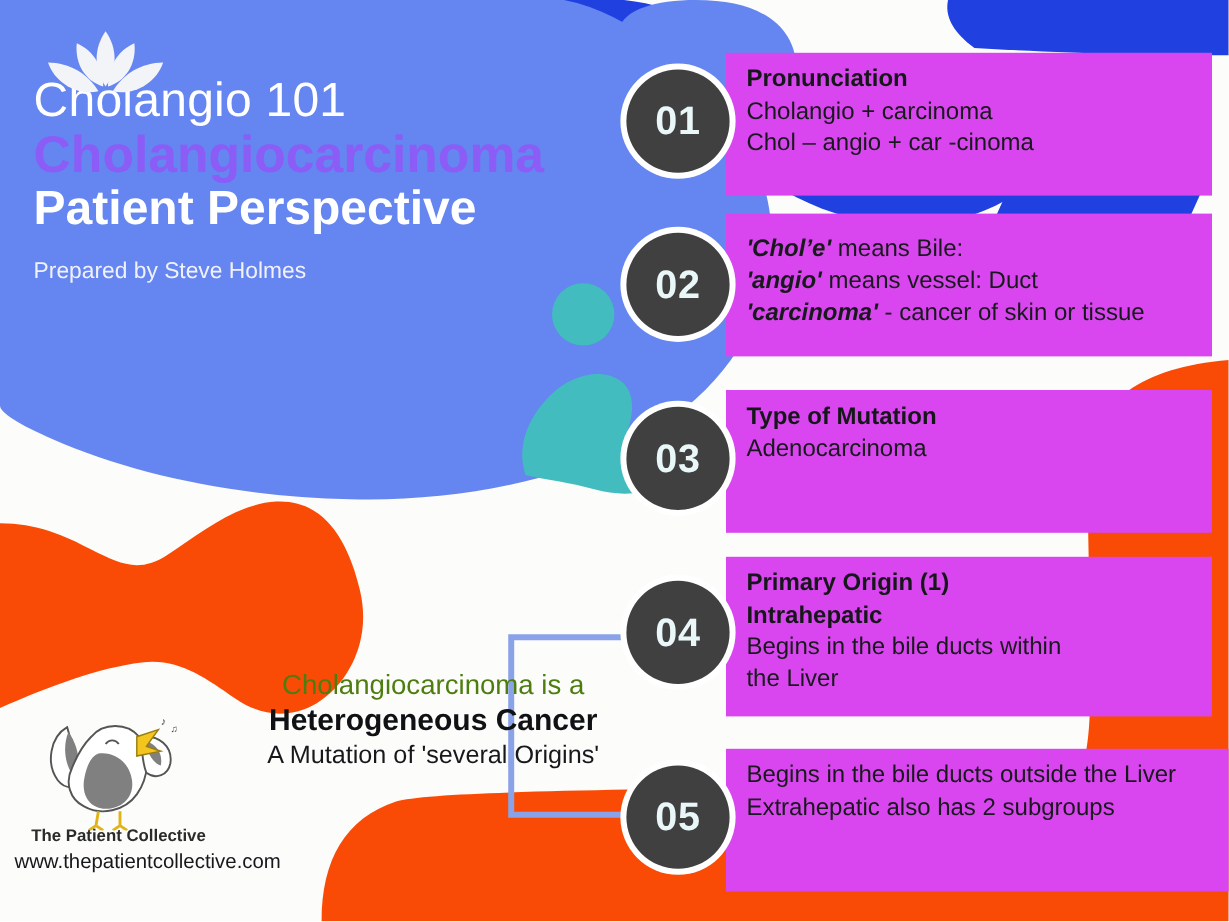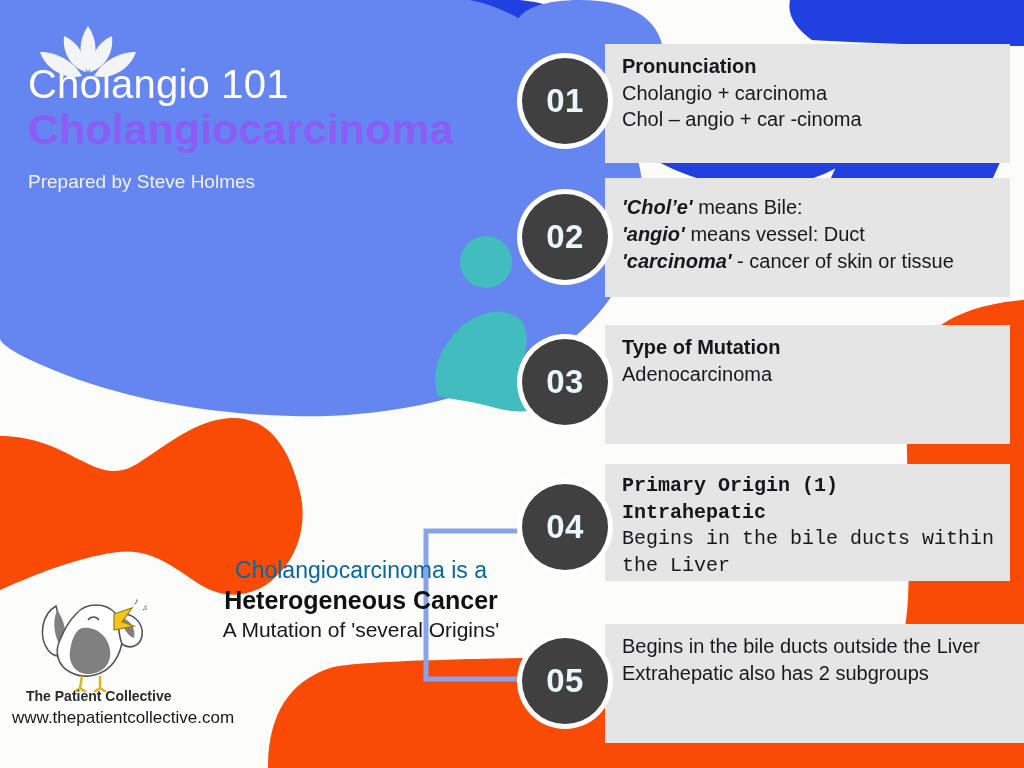--- a/index.html
+++ b/index.html
@@ -77,21 +77,21 @@
 
   
   .step {
     position: absolute;
     z-index: 5;
   }
   .step-card {
     position: absolute;
     left: 0;
     top: 0;
-    background: #e5e5e5;
+    background: #d946ef;
     box-sizing: border-box;
     padding: 9px 14px 10px 17px;
   }
   .step-badge {
     position: absolute;
     width: 86px;
     height: 86px;
     border-radius: 50%;
     background: #404040;
     box-shadow: 0 0 0 5px #ffffff;
@@ -130,21 +130,21 @@
     position: absolute;
     left: 196px;
     top: 556px;
     width: 330px;
     text-align: center;
     z-index: 6;
   }
   .cc-line1 {
     font-size: 23px;
     font-weight: 400;
-    color: #0369a1;
+    color: #4d7c0f;
     line-height: 1.28;
     white-space: nowrap;
   }
   .cc-line2 {
     font-size: 25px;
     font-weight: 700;
     color: #101114;
     line-height: 1.26;
     white-space: nowrap;
   }
@@ -229,20 +229,21 @@
       <path d="M36 14 C50 20 58 34 58 50 C44 46 34 32 36 14 Z"></path>
       <path d="M84 14 C86 32 76 46 62 50 C62 34 70 20 84 14 Z"></path>
       <path d="M12 30 C30 30 46 40 54 54 C38 58 18 48 12 30 Z"></path>
       <path d="M108 30 C102 48 82 58 66 54 C74 40 90 30 108 30 Z"></path>
     </g>
   </svg>
 
   <div class="title-block">
     <div class="kicker">Cholangio 101</div>
     <div class="title-main">Cholangiocarcinoma</div>
+    <div class="title-sub">Patient Perspective</div>
     <div class="byline">Prepared by Steve Holmes</div>
   </div>
 
   <svg class="bg-layer" viewBox="0 0 1024 768" xmlns="http://www.w3.org/2000/svg" style="z-index:4;">
     <path d="M 540 531 L 426 531 L 426 679 L 540 679" fill="none" stroke="#8aa3e8" stroke-width="5"></path>
   </svg>
 
   <div class="step" style="left:510px; top:40px;">
     <div class="step-card" style="left:95px; top:4px; width:405px; height:119px;">
       <div class="card-head">Pronunciation</div>
@@ -275,21 +276,21 @@
     <div class="step-card" style="left:95px; top:4px; width:405px; height:119px;">
       <div class="card-head">Type of Mutation</div>
       <div class="card-line">Adenocarcinoma</div>
     </div>
     <div class="step-badge" style="left:12px; top:18px;">
       <span>03</span>
     </div>
   </div>
 
   <div class="step" style="left:510px; top:460px;">
-    <div class="step-card" style="left:95px; top:4px; width:405px; height:117px;font-family:Liberation Mono, monospace;">
+    <div class="step-card" style="left:95px; top:4px; width:405px; height:133px;">
       <div class="card-head">Primary Origin (1)</div>
       <div class="card-head">Intrahepatic</div>
       <div class="card-line">Begins in the bile ducts within</div>
       <div class="card-line">the Liver</div>
     </div>
     <div class="step-badge" style="left:12px; top:24px;">
       <span>04</span>
     </div>
   </div>
 

